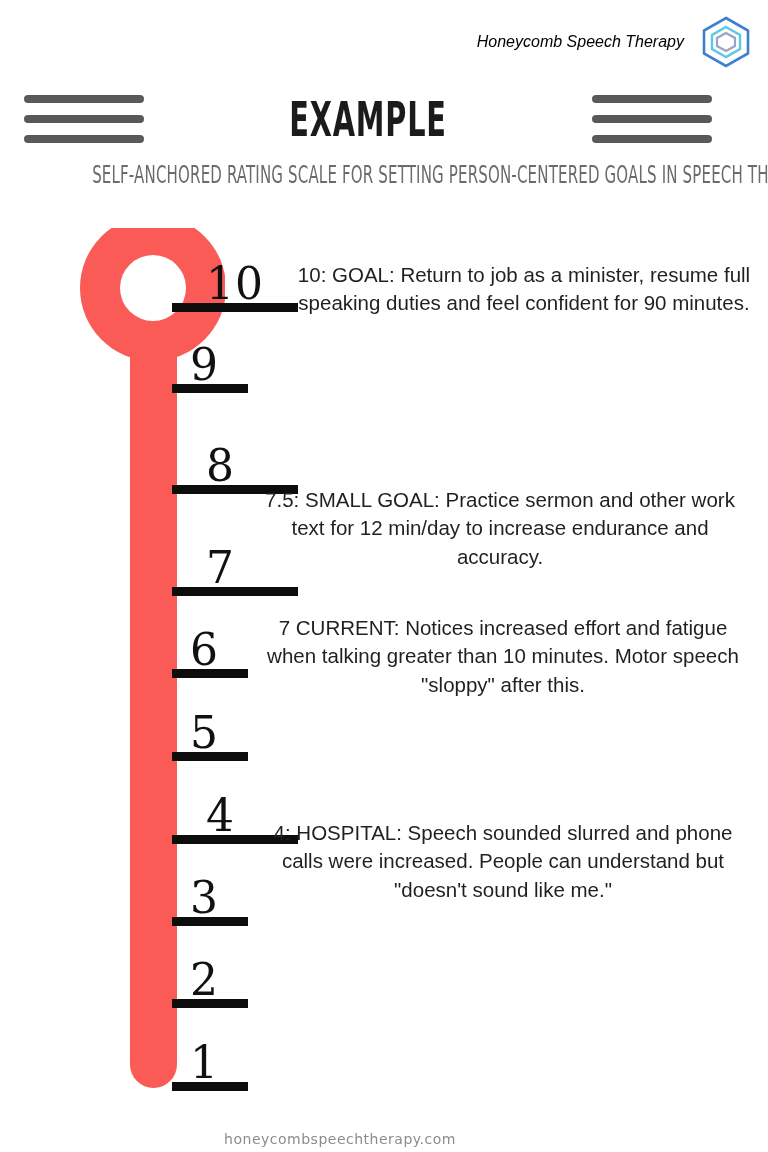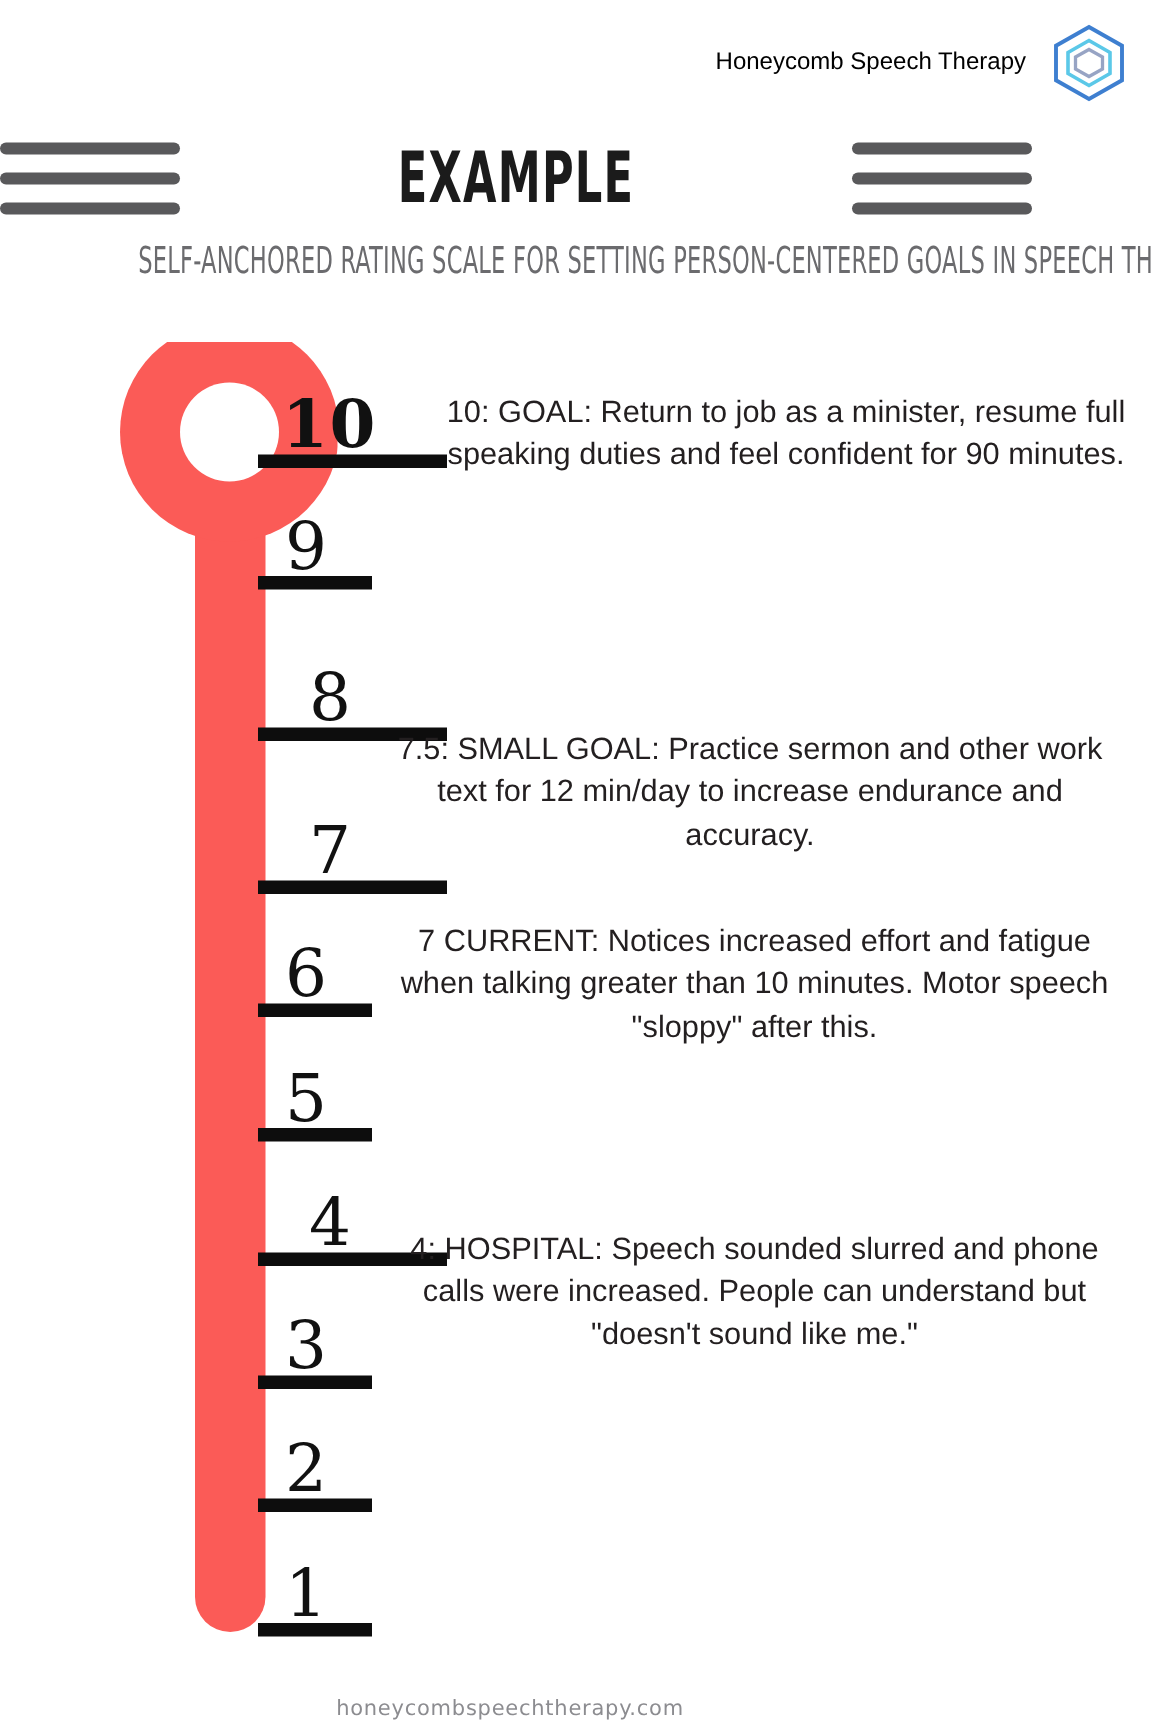--- a/index.html
+++ b/index.html
@@ -17,37 +17,39 @@
   }
 
   
   #brand-header {
     position: absolute;
     top: 14px;
     right: 14px;
     display: flex;
     align-items: center;
     gap: 14px;
+    font-style: italic;
   }
   #brand-logo {
     width: 56px;
     height: 56px;
     display: block;
   }
 
   
   #title-band {
     position: absolute;
     top: 88px;
     left: 0;
     width: 688px;
     height: 62px;
     display: flex;
     align-items: center;
     justify-content: space-between;
+    padding-left: 24px;
   }
   .rule-stack {
     width: 120px;
     display: flex;
     flex-direction: column;
     gap: 12px;
     flex: none;
   }
   .rule-bar {
     height: 8px;
@@ -182,21 +184,21 @@
     <rect x="55" y="60" width="47" height="800" rx="23.5" fill="#fb5b57"></rect>
 
     <circle cx="78" cy="60" r="73" fill="#fb5b57"></circle>
     <circle cx="78" cy="60" r="33" fill="#ffffff"></circle>
   </g>
 </svg>
 
 <div id="scale-ticks">
     <div class="tick" style="top: 303px;">
       <div class="tick-bar wide" style="background: rgb(13, 13, 13);"></div>
-      <div class="tick-num" style="left: 16px; top: -41px; font-weight: bold;">10</div>
+      <div class="tick-num" style="left: 34px; top: -41px;">10</div>
     </div>
     <div class="tick" style="top: 384px;">
       <div class="tick-bar" style="background: rgb(13, 13, 13);"></div>
       <div class="tick-num" style="left: 18px; top: -41px;">9</div>
     </div>
     <div class="tick" style="top: 485px;">
       <div class="tick-bar wide" style="background: rgb(13, 13, 13);"></div>
       <div class="tick-num" style="left: 34px; top: -41px;">8</div>
     </div>
     <div class="tick" style="top: 587px;">

